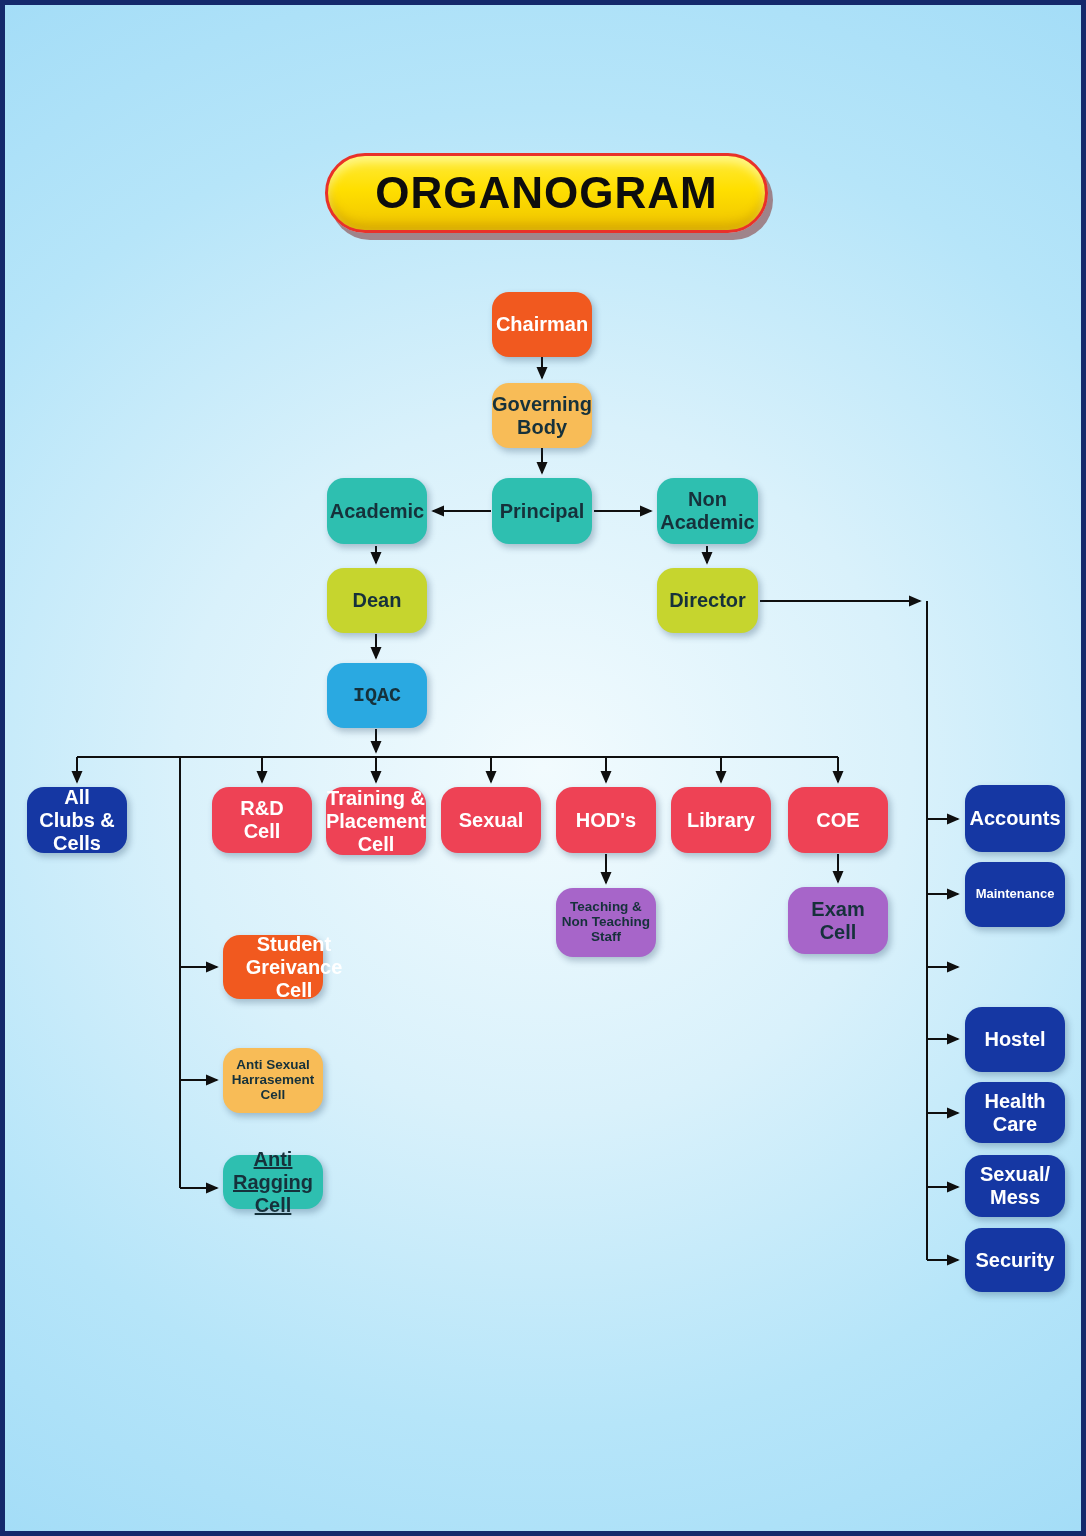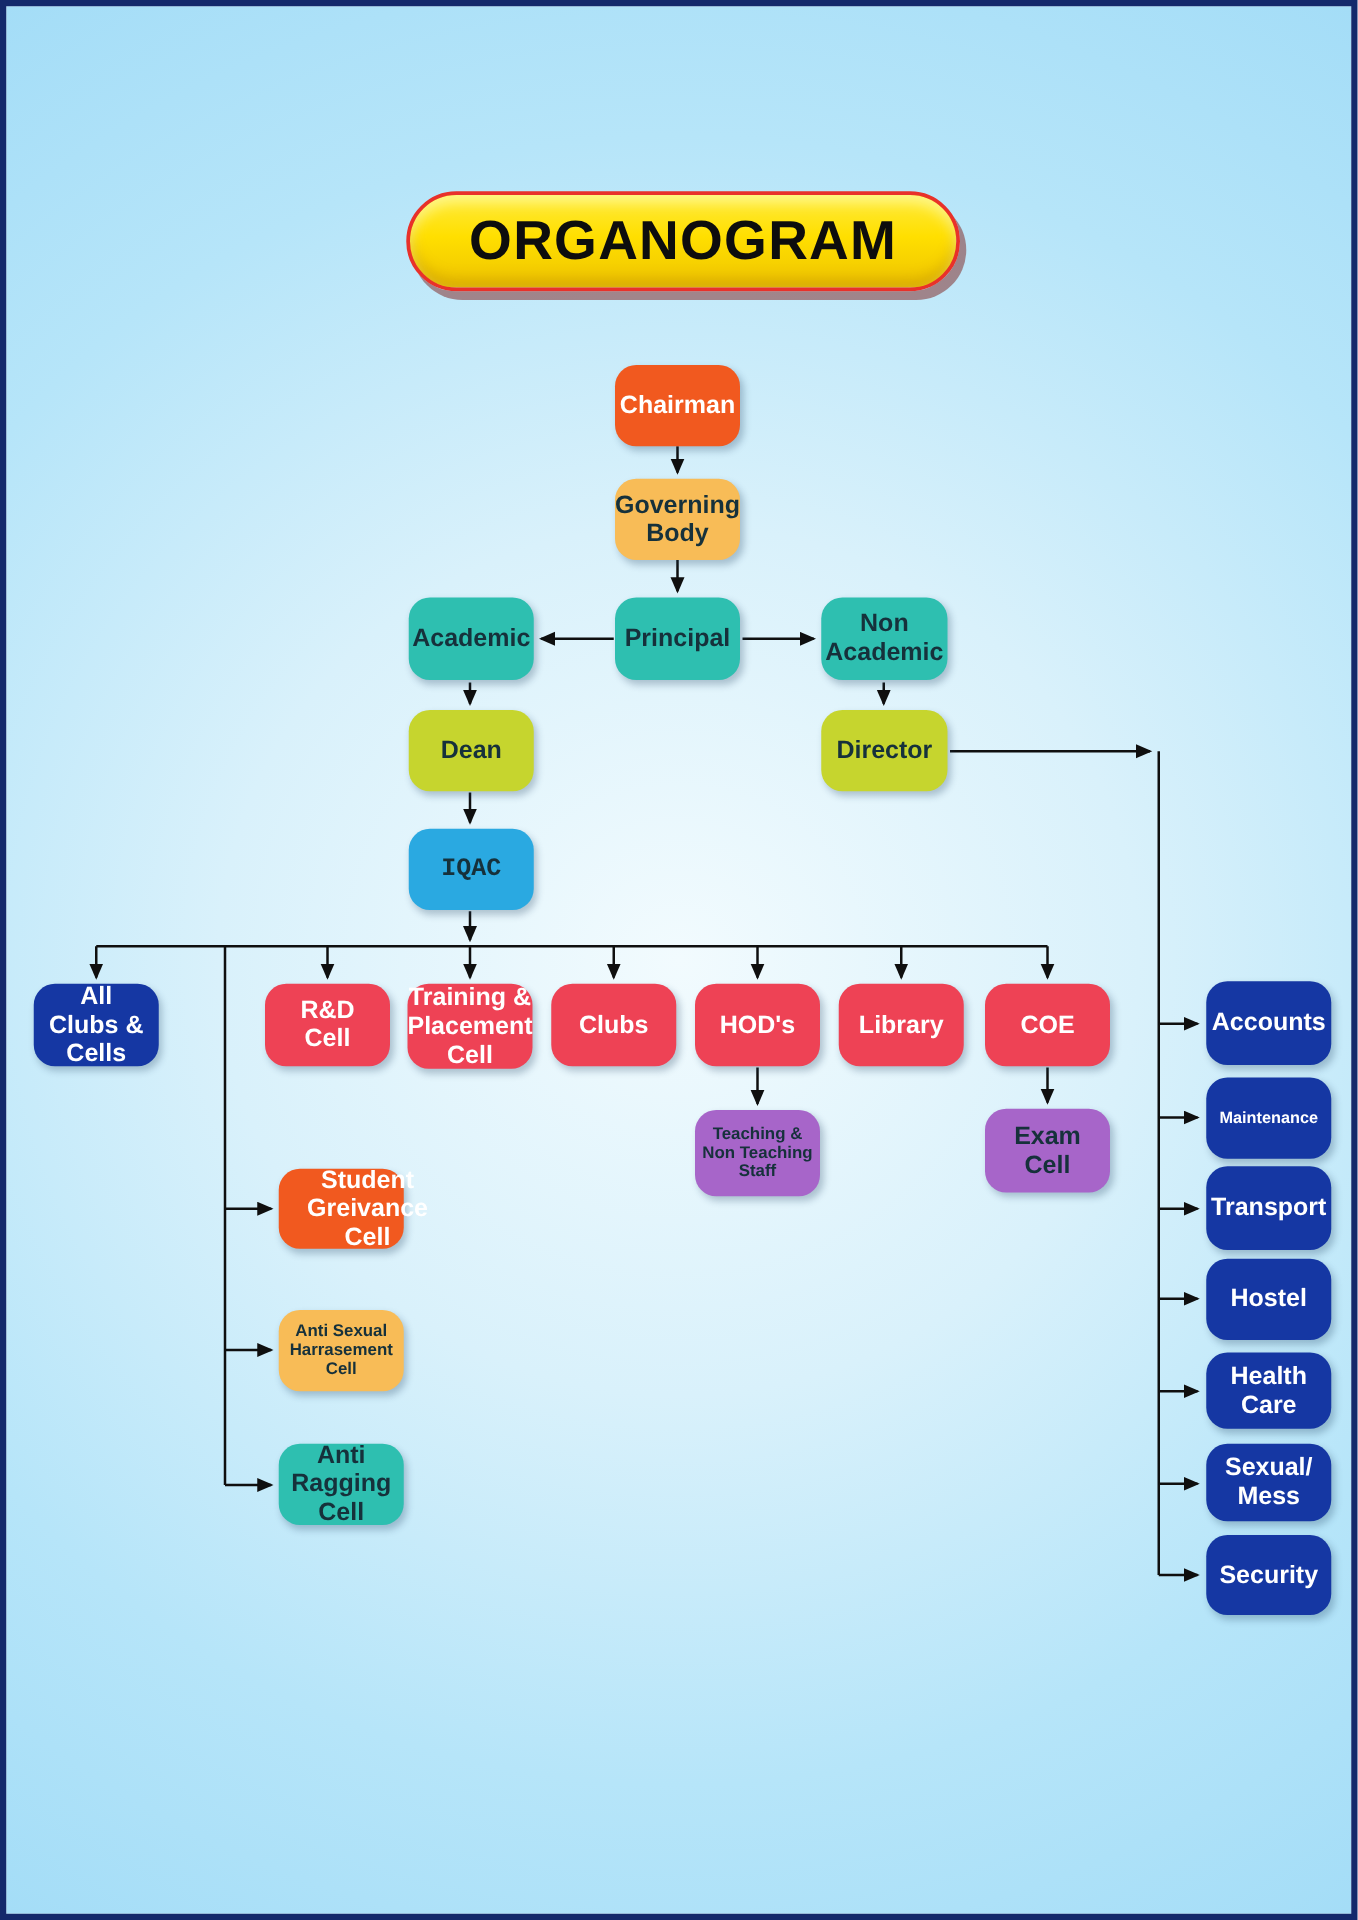--- a/index.html
+++ b/index.html
@@ -112,44 +112,43 @@
   <div class="node dark" style="left: 322px; top: 658px; width: 100px; height: 65px; background-color: rgb(42, 169, 225); font-family: Liberation Mono, monospace;">IQAC</div>
 
   <div class="node light" style="left: 22px; top: 782px; width: 100px; height: 66px; background-color: rgb(21, 55, 163);">All
 Clubs &amp;
 Cells</div>
   <div class="node light" style="left: 207px; top: 782px; width: 100px; height: 66px; background-color: rgb(238, 66, 85);">R&amp;D
 Cell</div>
   <div class="node light" style="left: 321px; top: 782px; width: 100px; height: 68px; background-color: rgb(238, 66, 85);">Training &amp;
 Placement
 Cell</div>
-  <div class="node light" style="left: 436px; top: 782px; width: 100px; height: 66px; background-color: rgb(238, 66, 85);">Clubs</div>
+  <div class="node light" style="left: 436px; top: 782px; width: 100px; height: 66px; background-color: rgb(238, 66, 85);">Sexual</div>
   <div class="node light" style="left: 551px; top: 782px; width: 100px; height: 66px; background-color: rgb(238, 66, 85);">HOD's</div>
   <div class="node light" style="left: 666px; top: 782px; width: 100px; height: 66px; background-color: rgb(238, 66, 85);">Library</div>
   <div class="node light" style="left: 783px; top: 782px; width: 100px; height: 66px; background-color: rgb(238, 66, 85);">COE</div>
 
   <div class="node dark narrow" style="left: 551px; top: 883px; width: 100px; height: 69px; background-color: rgb(167, 101, 201);">Teaching &amp;
 Non Teaching
 Staff</div>
   <div class="node dark" style="left: 783px; top: 882px; width: 100px; height: 67px; background-color: rgb(167, 101, 201);">Exam
 Cell</div>
 
   <div class="node light" style="left: 218px; top: 930px; width: 100px; height: 64px; background-color: rgb(241, 89, 31); padding-left: 44px;">Student
 Greivance
 Cell</div>
   <div class="node dark narrow" style="left: 218px; top: 1043px; width: 100px; height: 65px; background-color: rgb(248, 188, 87);">Anti Sexual
 Harrasement
 Cell</div>
-  <div class="node dark" style="left: 218px; top: 1150px; width: 100px; height: 65px; background-color: rgb(46, 191, 176);">Anti
+  <div class="node dark" style="left: 218px; top: 1150px; width: 100px; height: 54px; background-color: rgb(46, 191, 176); text-decoration: underline;">Anti
 Ragging
 Cell</div>
 
   <div class="node light" style="left: 960px; top: 780px; width: 100px; height: 67px; background-color: rgb(21, 55, 163);">Accounts</div>
   <div class="node light small" style="left: 960px; top: 857px; width: 100px; height: 65px; background-color: rgb(21, 55, 163);">Maintenance</div>
-  <div class="node light" style="left: 960px; top: 928px; width: 100px; height: 67px; background-color: rgb(21, 55, 163);">Transport</div>
   <div class="node light" style="left: 960px; top: 1002px; width: 100px; height: 65px; background-color: rgb(21, 55, 163);">Hostel</div>
   <div class="node light" style="left: 960px; top: 1077px; width: 100px; height: 61px; background-color: rgb(21, 55, 163);">Health
 Care</div>
   <div class="node light" style="left: 960px; top: 1150px; width: 100px; height: 62px; background-color: rgb(21, 55, 163);">Sexual/
 Mess</div>
   <div class="node light" style="left: 960px; top: 1223px; width: 100px; height: 64px; background-color: rgb(21, 55, 163);">Security</div>
 
 </div>
 
 </body></html>

